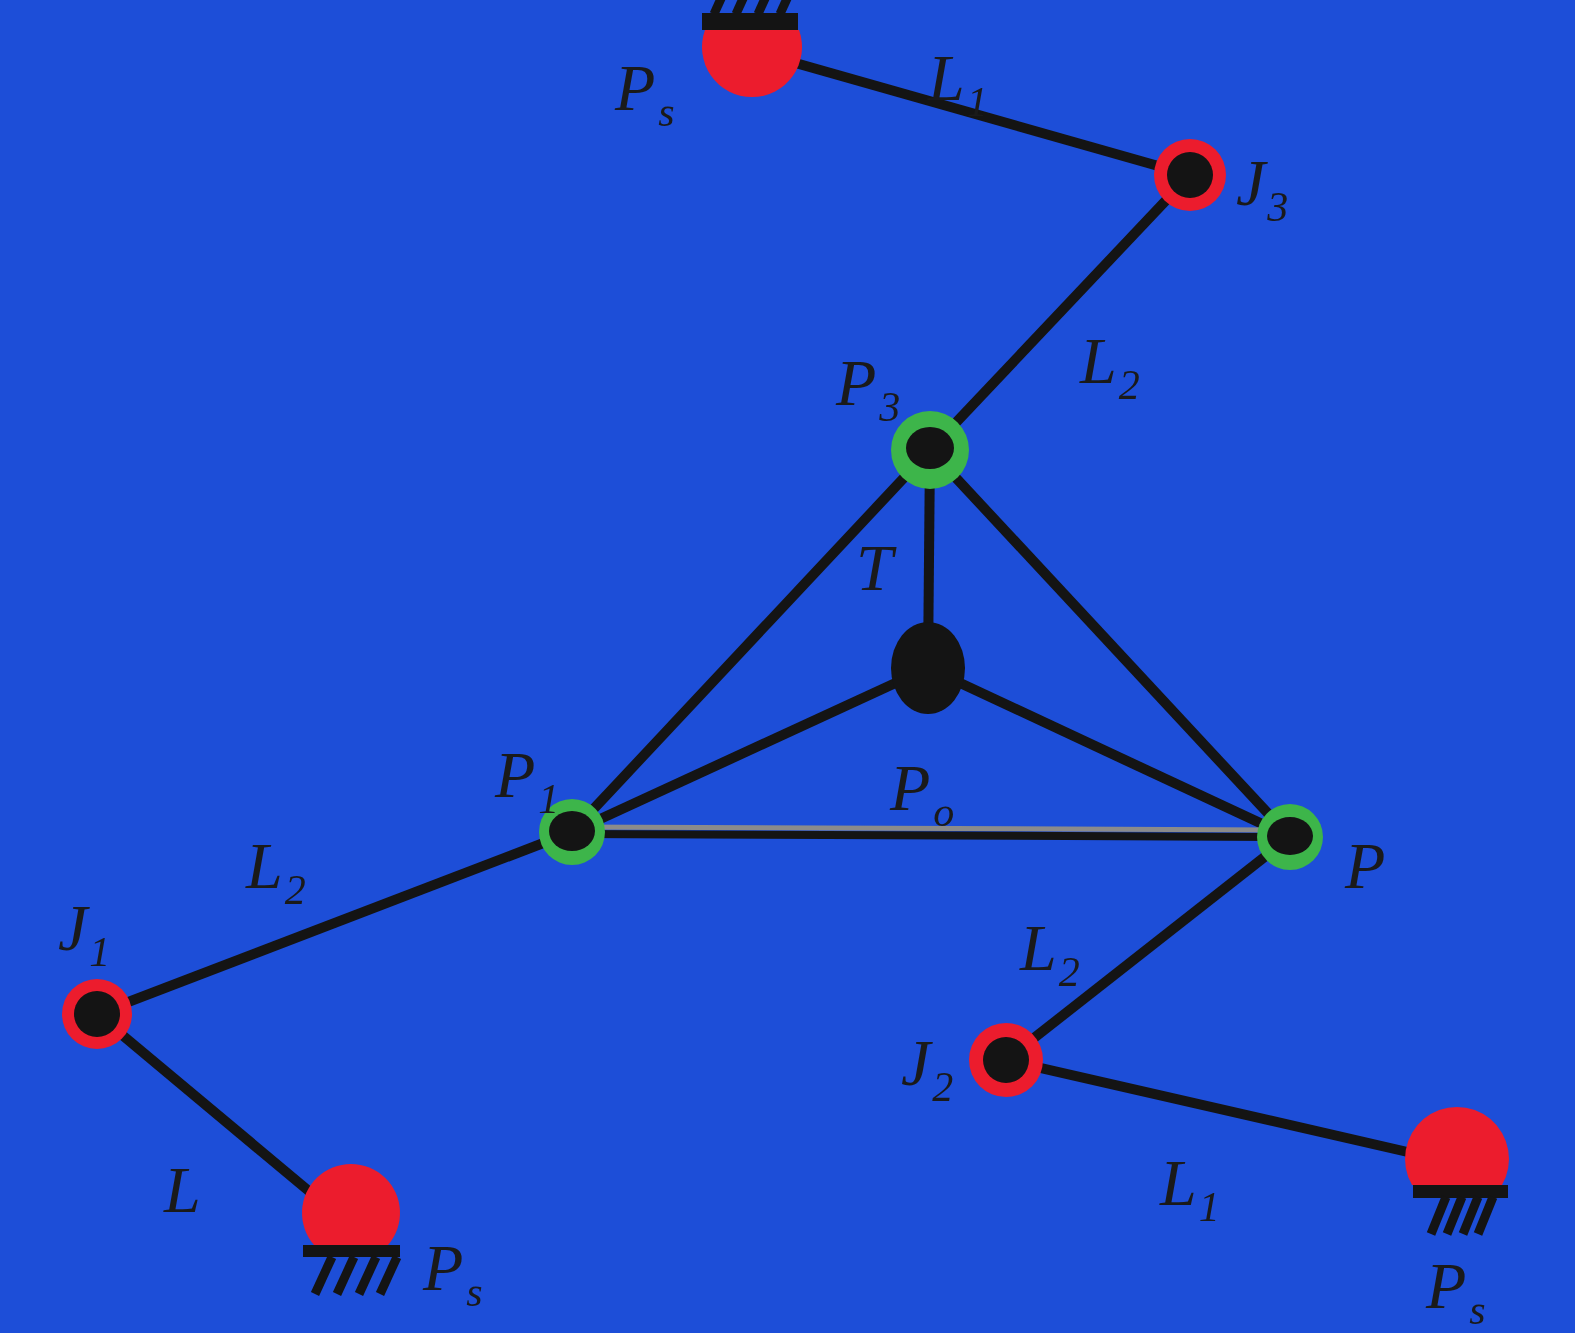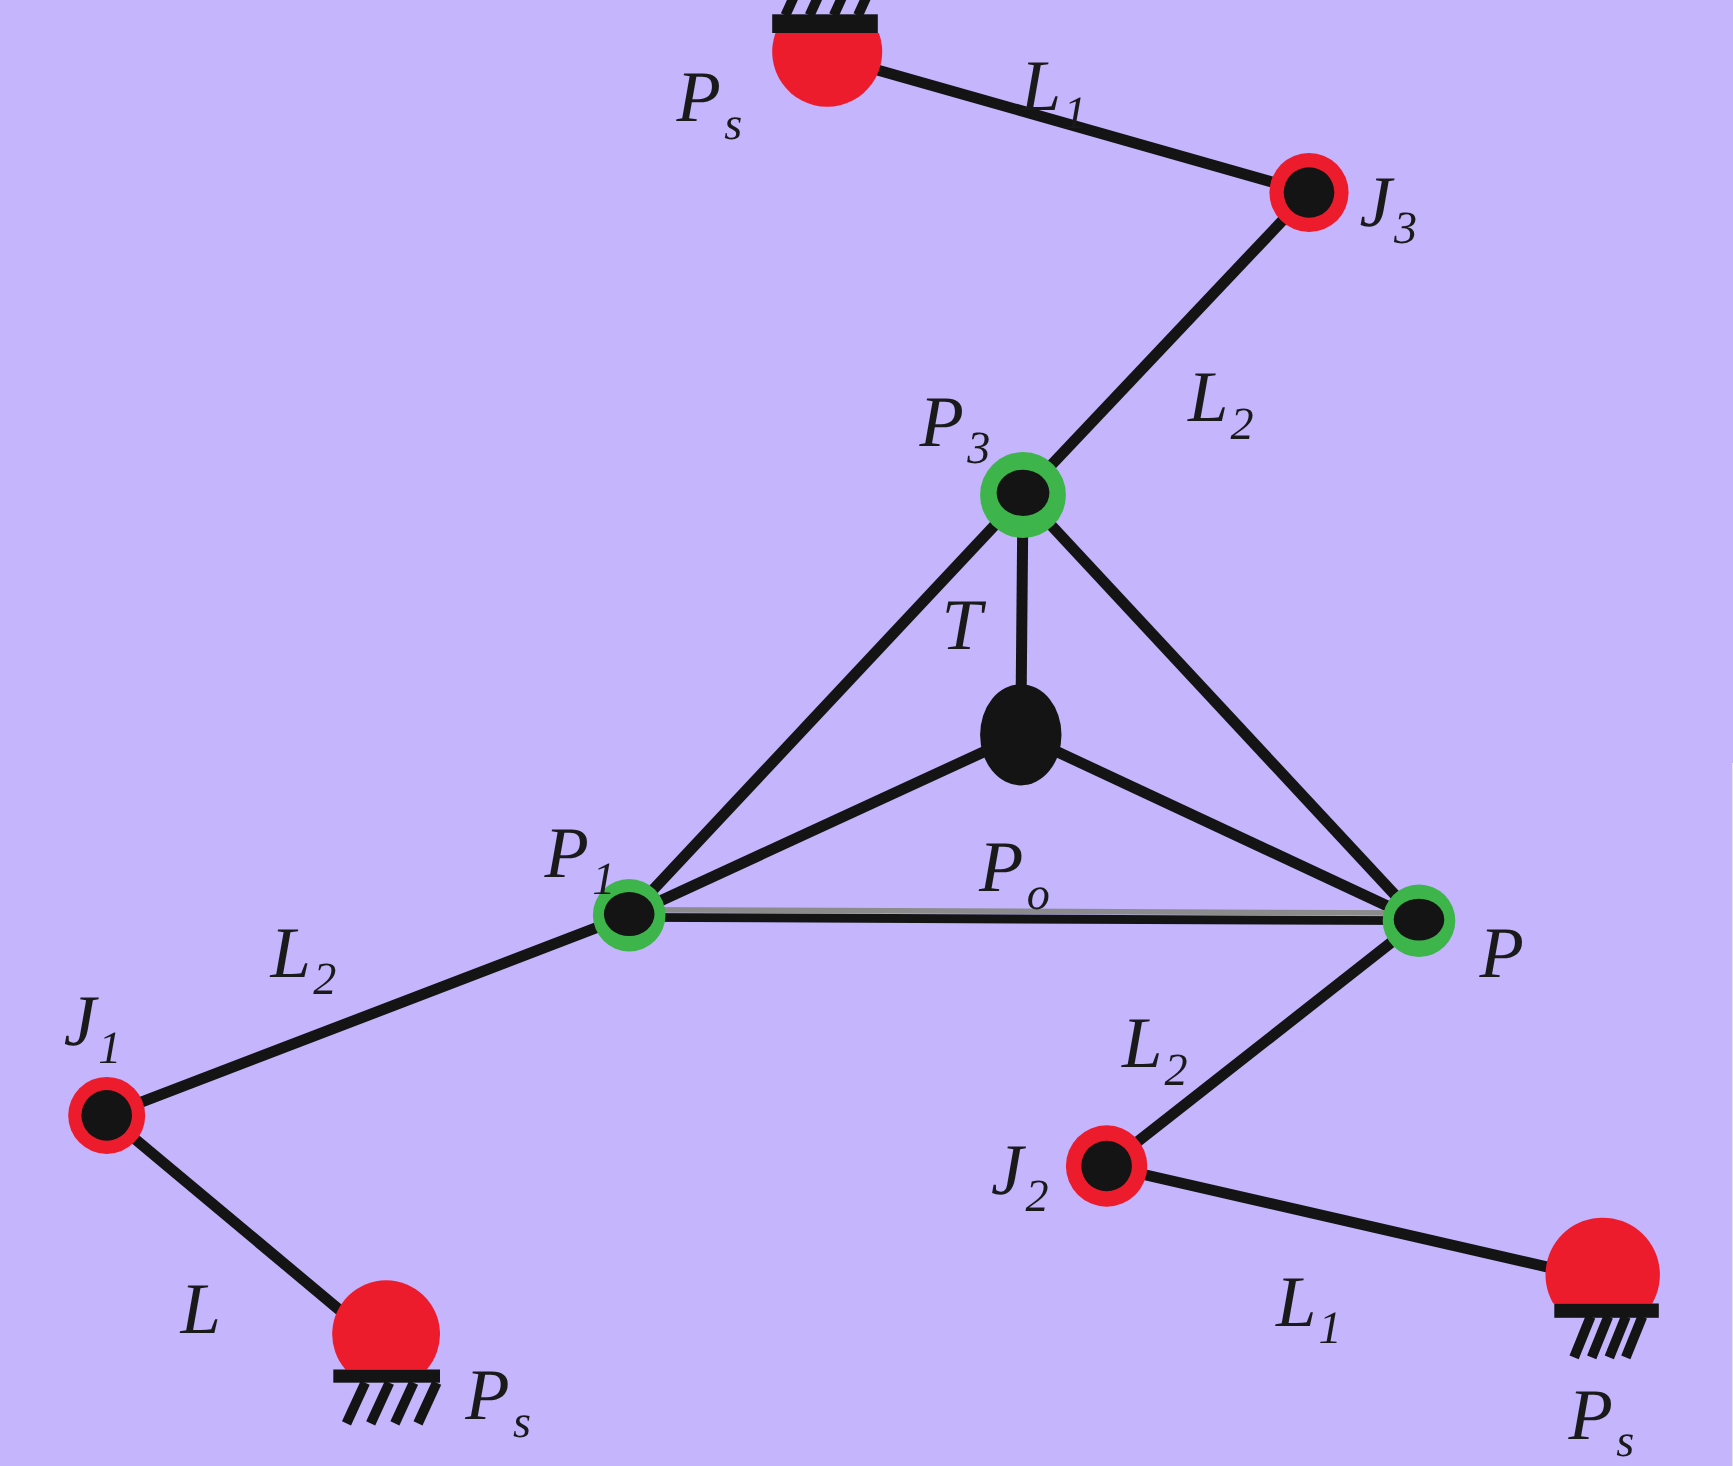--- a/index.html
+++ b/index.html
@@ -1,16 +1,16 @@
 <!DOCTYPE html>
 <html><head>
 <meta charset="utf-8">
 <style>
   html, body { margin: 0; padding: 0; background: #ffffff; }
-  .stage { position: relative; width: 1575px; height: 1333px; background: #c4b5fd; overflow: hidden; }
+  .stage { position: relative; width: 1575px; height: 1333px; background: #1d4ed8; overflow: hidden; }
   svg { display: block; }
   .link  { stroke-width: 10; fill: none; }
   .link-thin { stroke-width: 8; fill: none; }
   .gray-line { stroke-width: 5; fill: none; }
   .hatch { stroke-width: 9; fill: none; }
   .lbl { font-family: "Liberation Serif", "DejaVu Serif", serif; font-style: italic;
          font-size: 66px; fill: #1a1a1a; }
   .sub { font-size: 42px; }
 </style>
 </head>

